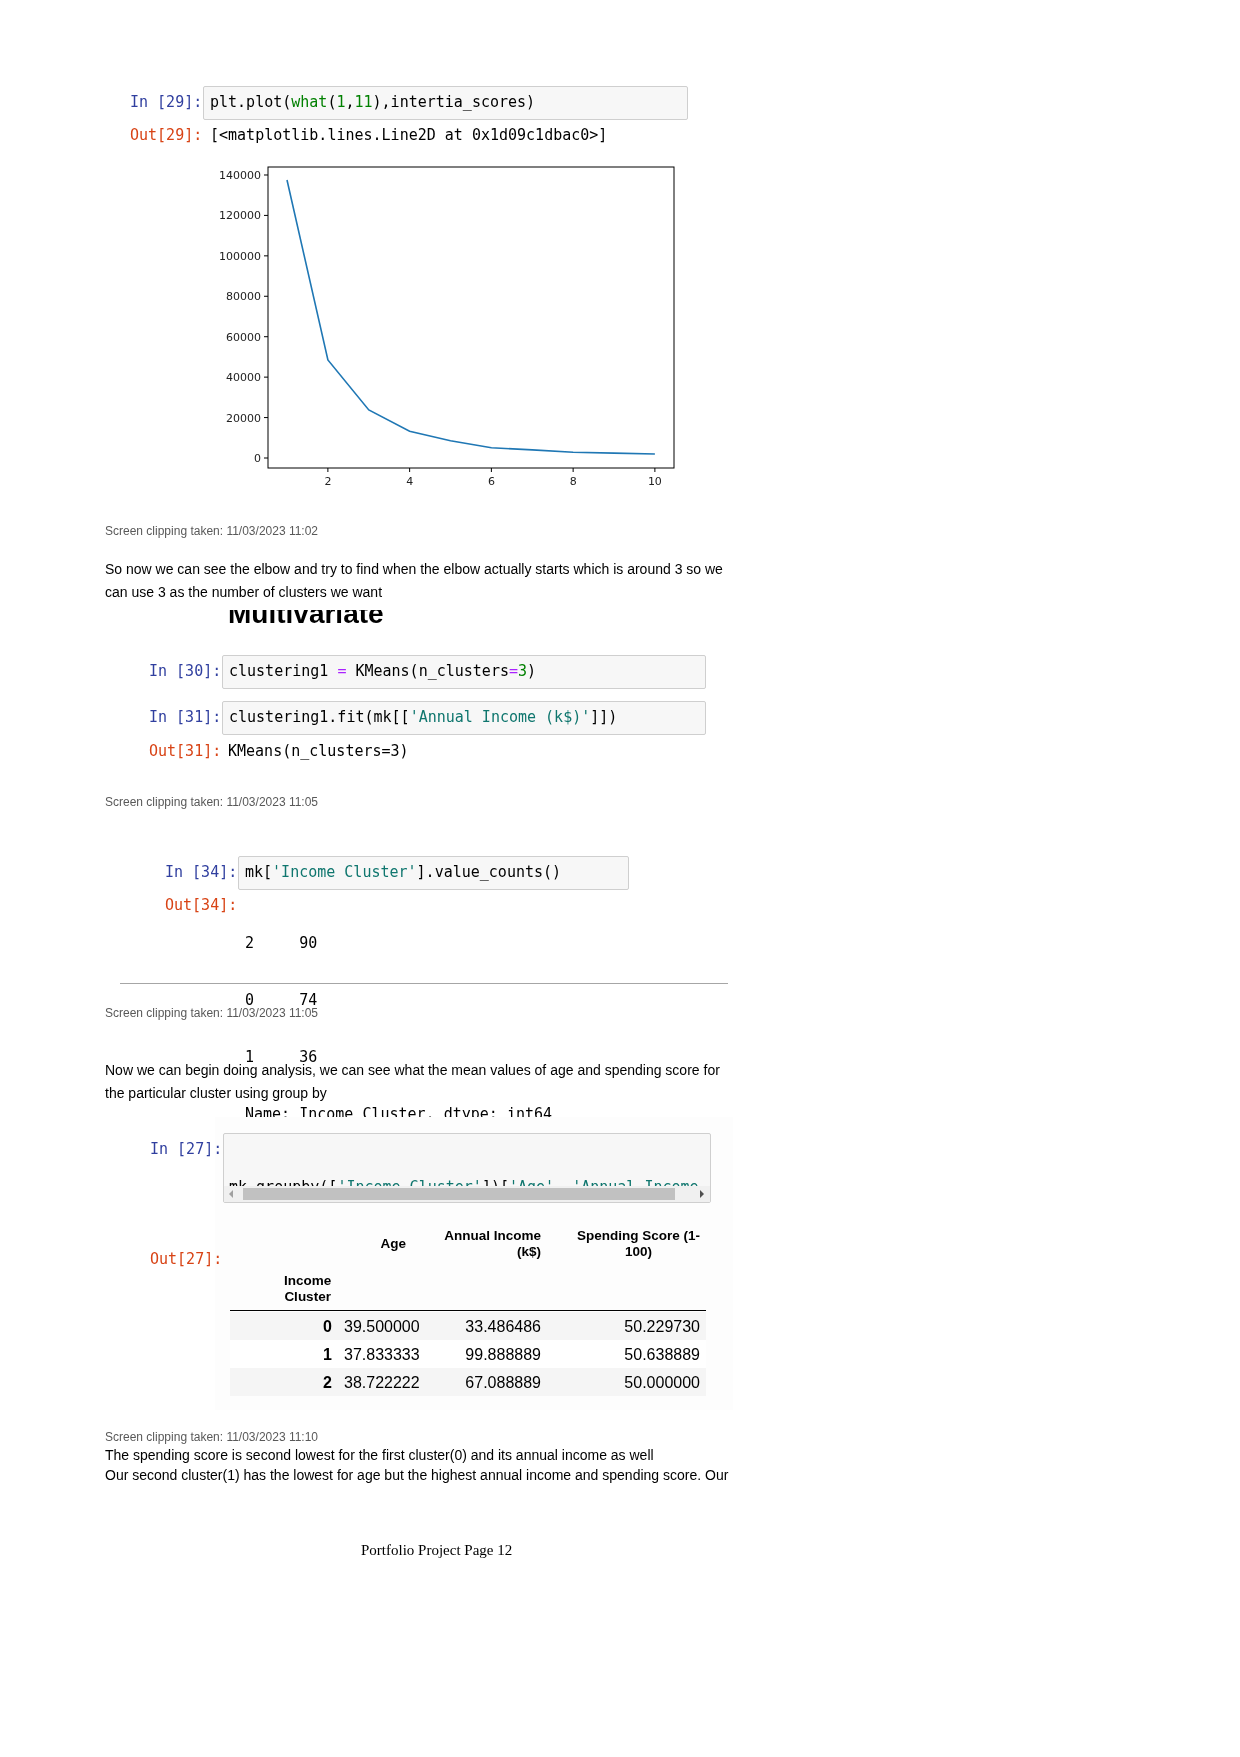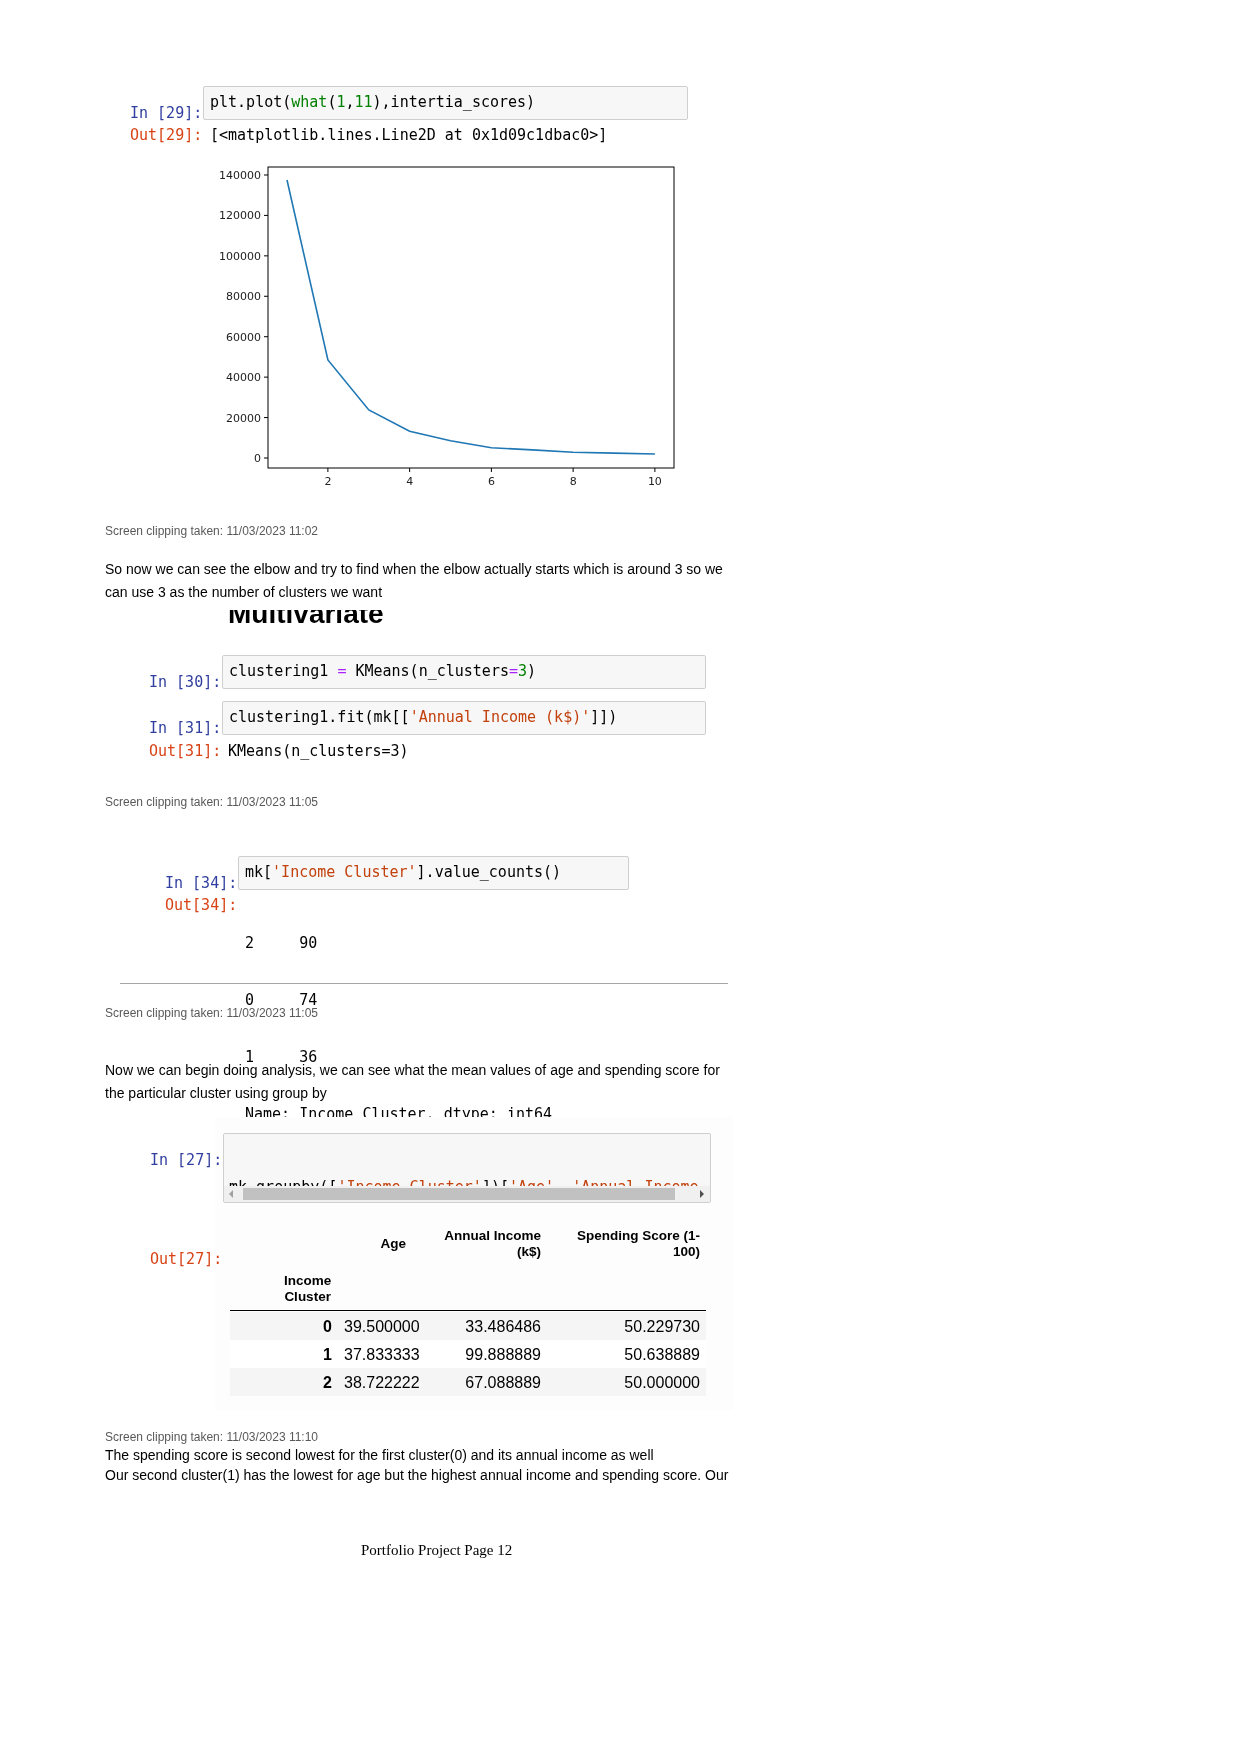--- a/index.html
+++ b/index.html
@@ -1,24 +1,24 @@
 <!DOCTYPE html>
 <html><head>
 <meta charset="utf-8">
 <style>
   html, body { margin: 0; padding: 0; background: #ffffff; }
   body { width: 1240px; height: 1757px; position: relative; overflow: hidden;
          font-family: "Liberation Sans", sans-serif; color: #000; }
   .abs { position: absolute; }
   .mono { font-family: "DejaVu Sans Mono", "Liberation Mono", monospace; }
-  .prompt-in { color: #303F9F; font-size: 15px; margin-top: 11px; }
+  .prompt-in { color: #303F9F; font-size: 15px; }
   .prompt-out { color: #D84315; font-size: 15px; }
   .code-box { background: #f7f7f7; border: 1px solid #cfcfcf; border-radius: 2px;
               font-size: 15px; color: #000; box-sizing: border-box; padding: 6px 6px; white-space: pre; }
-  .str { color: #c2410c; }
+  .str { color: #0f766e; }
   .kw  { color: #008000; }
   .num { color: #008000; }
   .op  { color: #AA22FF; }
   .out-text { font-size: 15px; white-space: pre; color: #000; }
   .clip { font-size: 12px; color: #595959; font-family: "Liberation Sans", sans-serif; }
   .para { font-size: 14px; line-height: 23px; color: #000; }
   .heading { font-size: 28px; font-weight: bold; color: #000; font-family: "Liberation Sans", sans-serif; }
   .scroll-track { background: #f0f0f0; }
   .scroll-thumb { background: #c1c1c1; }
   .footer { font-family: "Liberation Serif", serif; font-size: 15px; }
@@ -125,21 +125,21 @@
 <div class="abs" style="left:230px; top:1226px; width:476px;">
 
   <div class="abs" style="left:0; top:0; width:476px; height:40px; font-weight:bold; font-size:13.5px;">
     <div class="abs" style="right:300px; top:10px; text-align:right;">
       <div>Age</div>
     </div>
     <div class="abs" style="right:165px; top:2px; text-align:right; line-height:16px;">
       <div>Annual Income</div>
       <div>(k$)</div>
     </div>
-    <div class="abs" style="right:6px; top:2px; text-align:right; line-height:16px;">
+    <div class="abs" style="right:6px; top:2px; text-align:center; line-height:16px;">
       <div>Spending Score (1-</div>
       <div>100)</div>
     </div>
   </div>
 
   <div class="abs" style="left:54px; top:47px; font-weight:bold; font-size:13.5px; line-height:16px; text-align:center;">
     <div>Income</div>
     <div>Cluster</div>
   </div>
 

